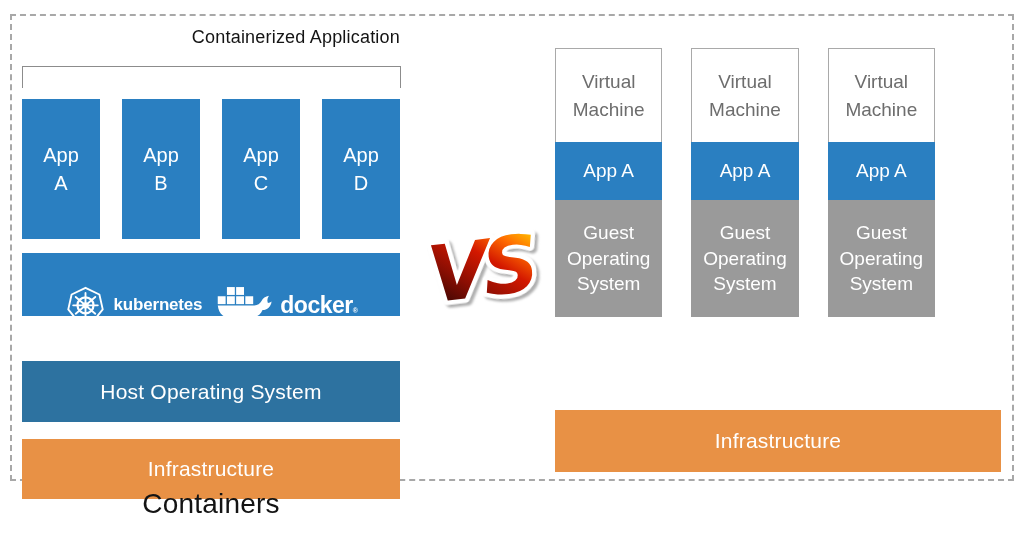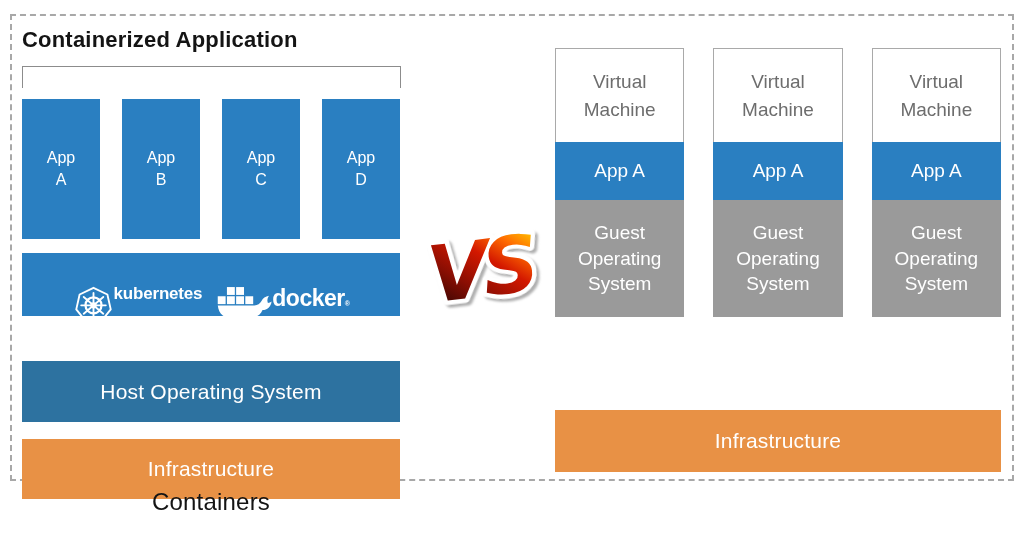--- a/index.html
+++ b/index.html
@@ -6,64 +6,64 @@
   .canvas{
     position:relative;width:1024px;height:536px;background:#fff;
     font-family:"Liberation Sans",sans-serif;overflow:hidden;
   }
   .dashed-frame{
     position:absolute;left:10px;top:14px;width:1000px;height:463px;
     border:2px dashed var(--frameGray,#a8a8a8);
   }
   
   .left-title{
-    position:absolute;left:22px;top:27px;width:378px;text-align:left;
-    font-size:22px;font-weight:700;color:var(--ink,#141414);letter-spacing:.2px;
+    position:absolute;left:22px;top:27px;width:378px;text-align:right;
+    font-size:18px;font-weight:400;color:var(--ink,#141414);letter-spacing:.2px;
   }
   .bracket{
     position:absolute;left:22px;top:66px;width:377px;height:21px;
     border-top:1px solid var(--lineGray,#8c8c8c);
     border-left:1px solid var(--lineGray,#8c8c8c);
     border-right:1px solid var(--lineGray,#8c8c8c);
   }
   .apps-row{
     position:absolute;left:22px;top:99px;width:378px;height:140px;
     display:flex;gap:22px;
   }
   .app-box{
     flex:1;background:var(--blue,#2a7fc1);color:#fff;
     display:flex;align-items:center;justify-content:center;text-align:center;
-    font-size:16px;font-weight:500;line-height:1.4;white-space:pre-line;
+    font-size:20px;font-weight:500;line-height:1.4;white-space:pre-line;
   }
   .platform-bar{
     position:absolute;left:22px;top:253px;width:378px;height:63px;
     background:var(--blue,#2a7fc1);display:flex;align-items:center;justify-content:center;gap:14px;
   }
-  .k8s-group,.docker-group{display:flex;margin-top:41px;}
+  .k8s-group,.docker-group{display:flex;align-items:center;gap:8px;margin-top:41px;}
   .k8s-word{color:#fff;font-size:17px;font-weight:700;letter-spacing:-.2px;}
   .docker-word{color:#fff;font-size:23px;font-weight:700;letter-spacing:-.5px;}
   .docker-reg{color:#fff;font-size:7px;vertical-align:baseline;}
   .bar{
     position:absolute;left:22px;width:378px;color:#fff;
     display:flex;align-items:center;justify-content:center;
     font-size:21px;font-weight:500;letter-spacing:.2px;margin-top:28px;
   }
   .host-os{top:333px;height:61px;background:var(--hostBlue,#2d72a0);}
   .infra-left{top:411px;height:60px;background:var(--orange,#e89145);}
   .caption{
     position:absolute;top:488px;text-align:center;
-    font-size:24px;font-weight:500;color:var(--ink,#141414);letter-spacing:.2px;
+    font-size:28px;font-weight:500;color:var(--ink,#141414);letter-spacing:.2px;
   }
   .caption-left{left:22px;width:378px;}
   .caption-right{left:555px;width:446px;}
   
   .vs-wrap{position:absolute;left:420px;top:208px;width:124px;height:112px;}
   
   .vm-row{
-    position:absolute;left:555px;top:48px;width:446px;
+    position:absolute;left:555px;top:48px;width:380px;
     display:flex;gap:29px;align-items:flex-end;
   }
   .vm-col{flex:1;display:flex;flex-direction:column;}
   .vm-label{
     height:93px;background:#fff;border:1px solid var(--vmBorder,#a9a9a9);border-bottom:none;
     display:flex;align-items:center;justify-content:center;text-align:center;
     color:var(--vmText,#6d6d6d);font-size:19px;font-weight:500;line-height:1.45;white-space:pre-line;
   }
   .vm-app{
     height:58px;background:var(--blue,#2a7fc1);color:#fff;

